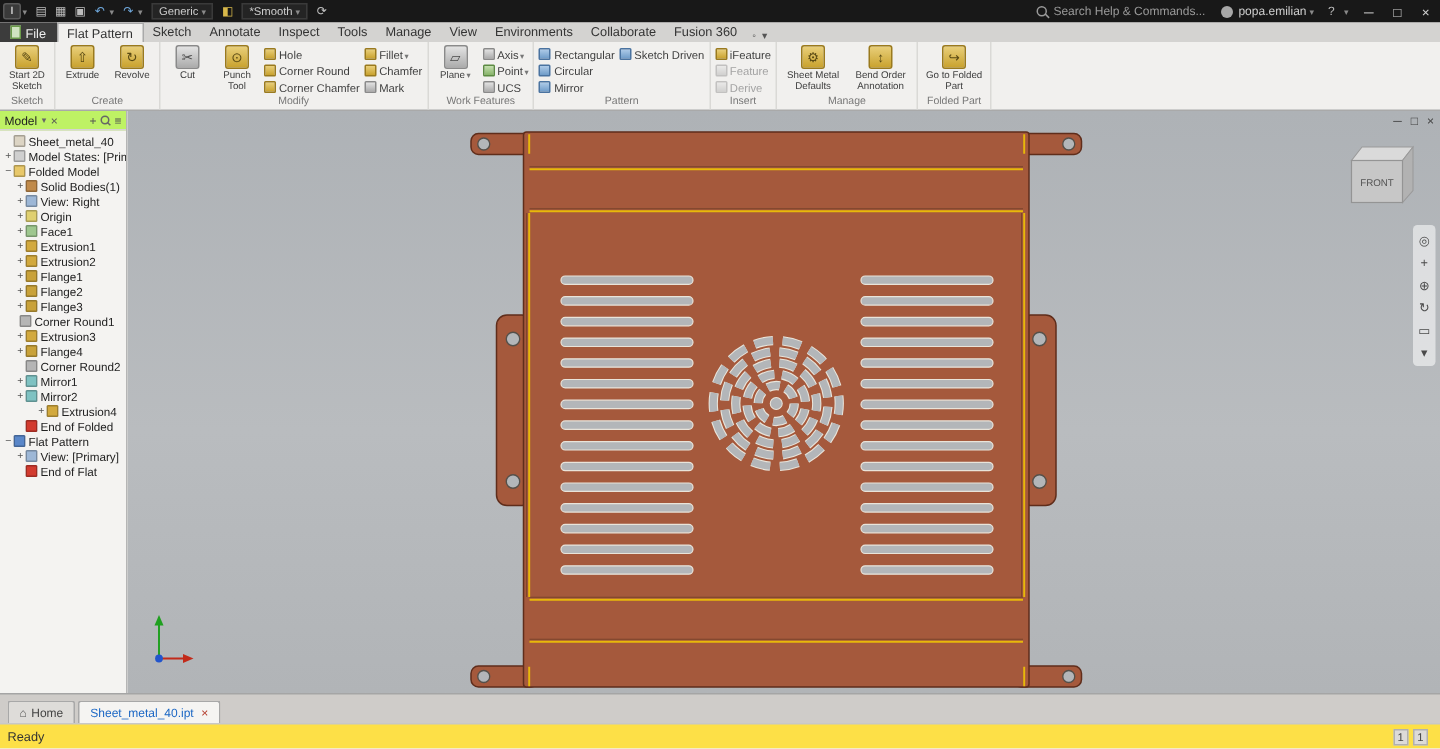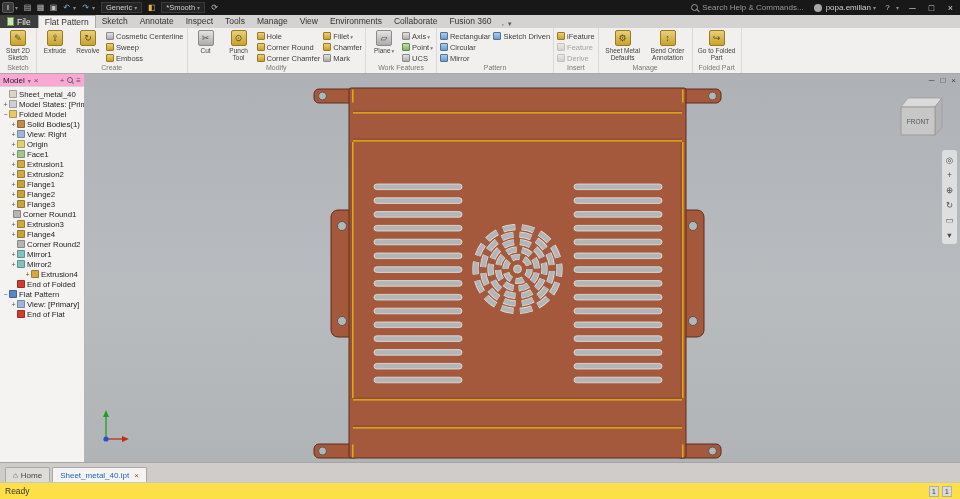--- a/index.html
+++ b/index.html
@@ -52,21 +52,21 @@
   .caret::after { content:"▾"; font-size:5.5px; color:#777; margin-left:1px; }
   .c-gold { background:linear-gradient(#e9cf7a,#c9a22e); border:1px solid #9a7a1e; color:#5a4a14; }
   .c-gray { background:linear-gradient(#e3e3e3,#ababab); border:1px solid #8a8a8a; color:#4a4a4a; }
   .c-blue { background:linear-gradient(#aecbe8,#6f9cc9); border:1px solid #4a73a0; color:#244a70; }
   .c-green { background:linear-gradient(#c4dfae,#86b368); border:1px solid #5c8a42; color:#2f4f1c; }
   .dis .slabel { color:#a3a3a3; }
   .dis .sic { opacity:.45; }
 
   
   .browser { position:absolute; top:74px; left:0; width:85px; height:388px; background:#f4f3f1; border-right:1px solid #b5b5b5; overflow:hidden; }
-  .browser-header { height:13px; display:flex; align-items:center; gap:3px; padding:0 3px; background:#f9a8d4; border-bottom:1px solid #d5d4d1; }
+  .browser-header { height:13px; display:flex; align-items:center; gap:3px; padding:0 3px; background:#bef264; border-bottom:1px solid #d5d4d1; }
   .bh-title { font-size:8px; color:#222; }
   .bh-caret { font-size:6px; color:#666; }
   .bh-x { font-size:8px; color:#555; }
   .bh-spacer { flex:1; }
   .bh-ic { font-size:8px; color:#555; }
   .mag2 { width:6px; height:6px; border:1px solid #666; border-radius:50%; position:relative; }
   .mag2::after { content:""; position:absolute; width:3px; height:1px; background:#666; transform:rotate(45deg); right:-2px; bottom:-1px; }
   .tree { padding-top:2px; }
   .tree-row { display:flex; align-items:center; height:10px; overflow:hidden; white-space:nowrap; }
   .exp { width:7px; font-size:7px; color:#555; text-align:center; flex:none; }
@@ -184,34 +184,20 @@
 
     <div class="rgroup">
       <div class="rbody">
         <div class="bigbtn">
           <span class="bic c-gold">⇧</span>
           <span class="blabel">Extrude</span>
         </div>
         <div class="bigbtn">
           <span class="bic c-gold">↻</span>
           <span class="blabel">Revolve</span>
-        </div>
-        <div class="smcol">
-          <div class="smbtn">
-            <span class="sic c-gray"></span>
-            <span class="slabel">Cosmetic Centerline</span>
-          </div>
-          <div class="smbtn">
-            <span class="sic c-gold"></span>
-            <span class="slabel">Sweep</span>
-          </div>
-          <div class="smbtn">
-            <span class="sic c-gold"></span>
-            <span class="slabel">Emboss</span>
-          </div>
         </div>
       </div>
       <div class="rlabel">Create</div>
     </div>
 
     <div class="rgroup">
       <div class="rbody">
         <div class="bigbtn">
           <span class="bic c-gray">✂</span>
           <span class="blabel">Cut</span>

